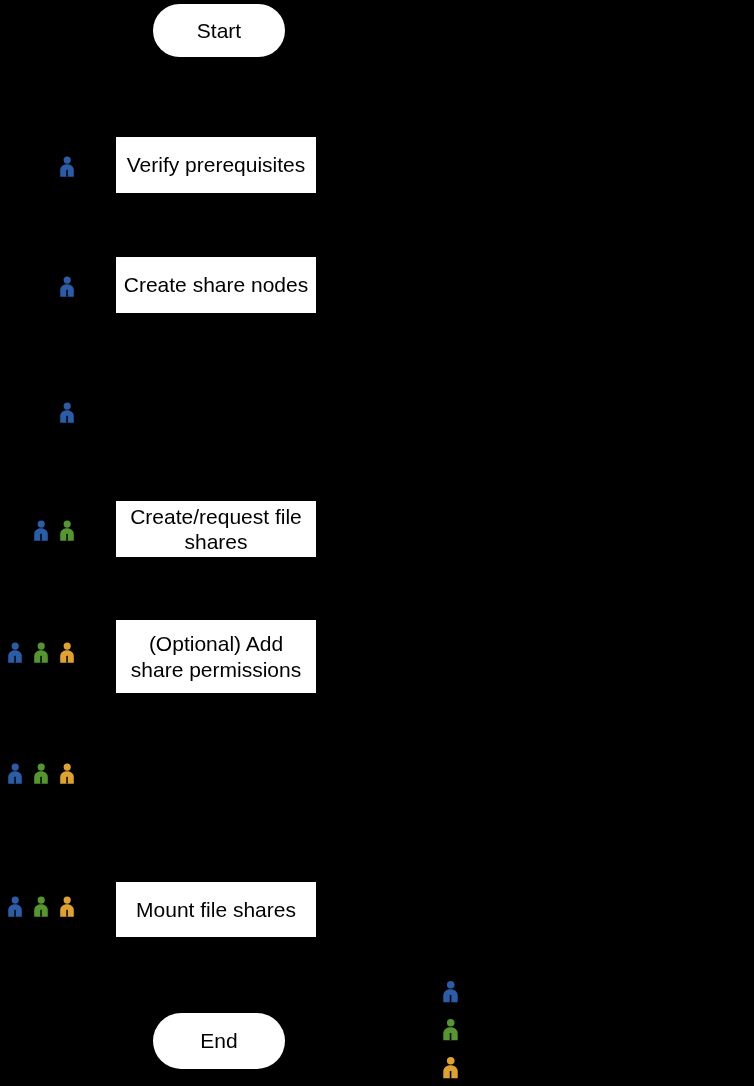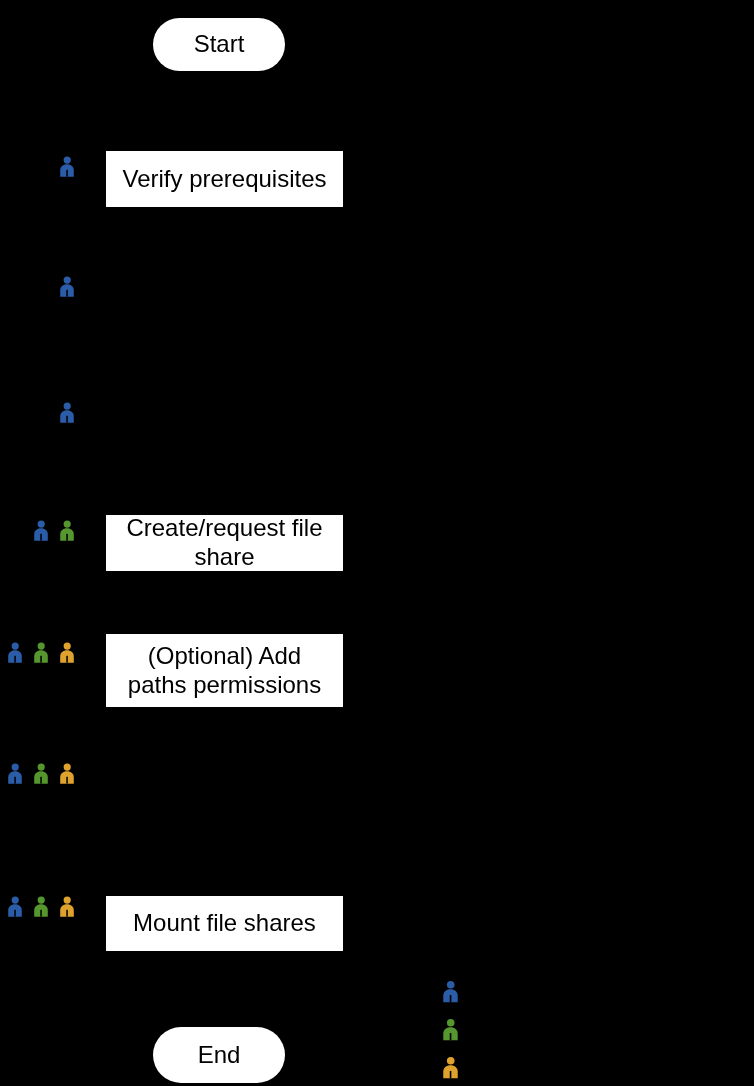--- a/index.html
+++ b/index.html
@@ -17,30 +17,29 @@
     background:var(--c-canvas);
     overflow:hidden;
     font-family:"Liberation Sans", sans-serif;
   }
   .node{
     position:absolute;
     background:var(--c-node-bg);
     color:var(--c-node-text);
     display:flex;align-items:center;justify-content:center;
     text-align:center;
-    font-size:24px;
+    font-size:21px;
     line-height:1.2;
     white-space:pre-line;
     box-sizing:border-box;
-    margin-top:14px;
   }
   .terminal{border-radius:28px;}
   .start{left:153px;top:4px;width:132px;height:53px;}
   .end{left:153px;top:1013px;width:132px;height:56px;}
-  .step{left:106px;width:237px;}
+  .step{left:116px;width:200px;}
   .s1{top:137px;height:56px;}
   .s2{top:257px;height:56px;}
   .s3{top:377px;height:57px;}
   .s4{top:501px;height:56px;}
   .s5{top:620px;height:73px;}
   .s6{top:759px;height:57px;}
   .s7{top:882px;height:55px;}
   .icon-row{
     position:absolute;
     display:flex;
@@ -86,20 +85,21 @@
 
   <div class="icon-row r2">
       <span class="person-icon role-blue">
         <svg viewBox="0 0 16 21" aria-hidden="true">
           <circle cx="8.2" cy="4.1" r="3.6" fill="currentColor"></circle>
           <path d="M1.2,20.7 L1.2,14.4 C1.2,10.6 4.1,8.3 8,8.3 C11.9,8.3 14.8,10.6 14.8,14.4 L14.8,20.7 Z" fill="currentColor"></path>
           <rect x="7.3" y="13.8" width="1.5" height="6.9" fill="#000"></rect>
         </svg>
       </span>
     </div>
+  <div class="node step s2">Create share nodes</div>
 
   <div class="icon-row r3">
       <span class="person-icon role-blue">
         <svg viewBox="0 0 16 21" aria-hidden="true">
           <circle cx="8.2" cy="4.1" r="3.6" fill="currentColor"></circle>
           <path d="M1.2,20.7 L1.2,14.4 C1.2,10.6 4.1,8.3 8,8.3 C11.9,8.3 14.8,10.6 14.8,14.4 L14.8,20.7 Z" fill="currentColor"></path>
           <rect x="7.3" y="13.8" width="1.5" height="6.9" fill="#000"></rect>
         </svg>
       </span>
     </div>
@@ -114,21 +114,21 @@
       </span>
       <span class="person-icon role-green">
         <svg viewBox="0 0 16 21" aria-hidden="true">
           <circle cx="8.2" cy="4.1" r="3.6" fill="currentColor"></circle>
           <path d="M1.2,20.7 L1.2,14.4 C1.2,10.6 4.1,8.3 8,8.3 C11.9,8.3 14.8,10.6 14.8,14.4 L14.8,20.7 Z" fill="currentColor"></path>
           <rect x="7.3" y="13.8" width="1.5" height="6.9" fill="#000"></rect>
         </svg>
       </span>
     </div>
   <div class="node step s4">Create/request file
-share</div>
+shares</div>
 
   <div class="icon-row r5">
       <span class="person-icon role-blue">
         <svg viewBox="0 0 16 21" aria-hidden="true">
           <circle cx="8.2" cy="4.1" r="3.6" fill="currentColor"></circle>
           <path d="M1.2,20.7 L1.2,14.4 C1.2,10.6 4.1,8.3 8,8.3 C11.9,8.3 14.8,10.6 14.8,14.4 L14.8,20.7 Z" fill="currentColor"></path>
           <rect x="7.3" y="13.8" width="1.5" height="6.9" fill="#000"></rect>
         </svg>
       </span>
       <span class="person-icon role-green">
@@ -140,21 +140,21 @@
       </span>
       <span class="person-icon role-orange">
         <svg viewBox="0 0 16 21" aria-hidden="true">
           <circle cx="8.2" cy="4.1" r="3.6" fill="currentColor"></circle>
           <path d="M1.2,20.7 L1.2,14.4 C1.2,10.6 4.1,8.3 8,8.3 C11.9,8.3 14.8,10.6 14.8,14.4 L14.8,20.7 Z" fill="currentColor"></path>
           <rect x="7.3" y="13.8" width="1.5" height="6.9" fill="#000"></rect>
         </svg>
       </span>
     </div>
   <div class="node step s5">(Optional) Add
-paths permissions</div>
+share permissions</div>
 
   <div class="icon-row r6">
       <span class="person-icon role-blue">
         <svg viewBox="0 0 16 21" aria-hidden="true">
           <circle cx="8.2" cy="4.1" r="3.6" fill="currentColor"></circle>
           <path d="M1.2,20.7 L1.2,14.4 C1.2,10.6 4.1,8.3 8,8.3 C11.9,8.3 14.8,10.6 14.8,14.4 L14.8,20.7 Z" fill="currentColor"></path>
           <rect x="7.3" y="13.8" width="1.5" height="6.9" fill="#000"></rect>
         </svg>
       </span>
       <span class="person-icon role-green">

